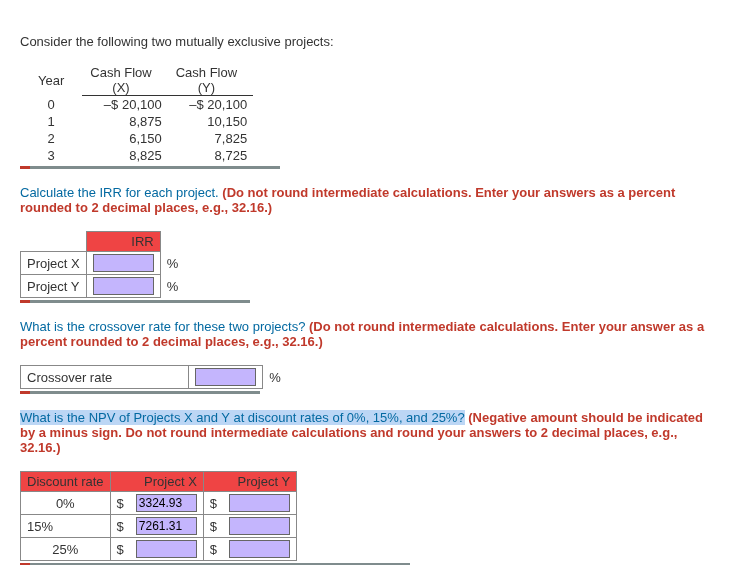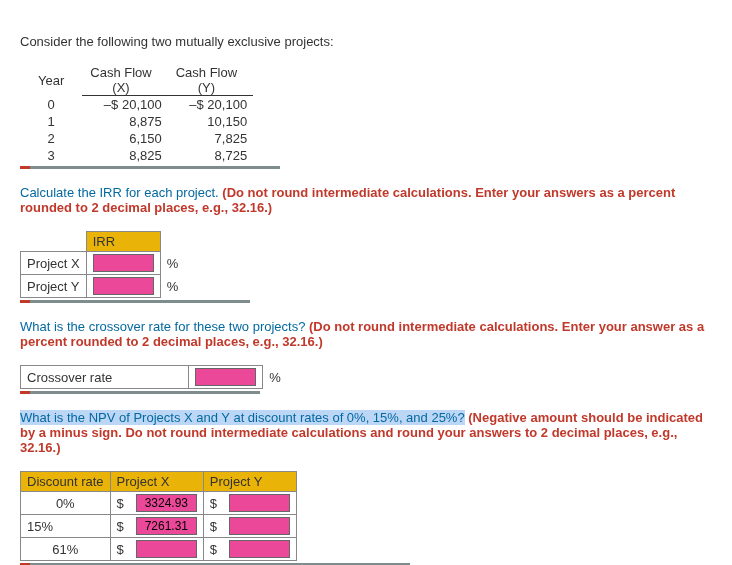--- a/index.html
+++ b/index.html
@@ -29,29 +29,29 @@
   .hr-bar.w3 { width: 240px; }
   .hr-bar.w4 { width: 390px; }
   .red { color: #c0392b; font-weight: bold; }
   .blk { color: #0369a1; }
   .hl { background: #bcd6f5; }
   .boxed td, .boxed th {
     border: 1px solid #888;
     padding: 2px 6px;
     font-weight: normal;
   }
-  .boxed th { background: #eab308; text-align: left; }
+  .boxed th { background: #ef4444; text-align: right; }
   input.cell {
     width: 55px;
     height: 16px;
     border: 1px solid #666;
     font-size: 12px;
-    background: #ec4899;
+    background: #c4b5fd;
     padding: 0 2px;
-    text-align: center;
+    text-align: left;
   }
   .pct { padding-left: 4px; }
   .dol { padding-right: 4px; text-align: right; }
   .row td { padding: 1px 6px; }
   .headerline td { border-bottom: 1px solid #333; }
 </style>
 </head>
 <body>
 
 <div class="mb">Consider the following two mutually exclusive projects:</div>
@@ -150,21 +150,21 @@
     <td style="border-left:none"><input class="cell" style=""></td>
   </tr>
   <tr>
     <td style="text-align:left">15%</td>
     <td class="dol" style="border-right:none">$</td>
     <td style="border-left:none"><input class="cell" value="7261.31" style=""></td>
     <td class="dol" style="border-right:none">$</td>
     <td style="border-left:none"><input class="cell" style=""></td>
   </tr>
   <tr>
-    <td style="text-align:center">61%</td>
+    <td style="text-align:center">25%</td>
     <td class="dol" style="border-right:none">$</td>
     <td style="border-left:none"><input class="cell" style=""></td>
     <td class="dol" style="border-right:none">$</td>
     <td style="border-left:none"><input class="cell" style=""></td>
   </tr>
 </tbody>
   </table>
 <div class="hr-bar w4"></div>
 
 </body></html>

